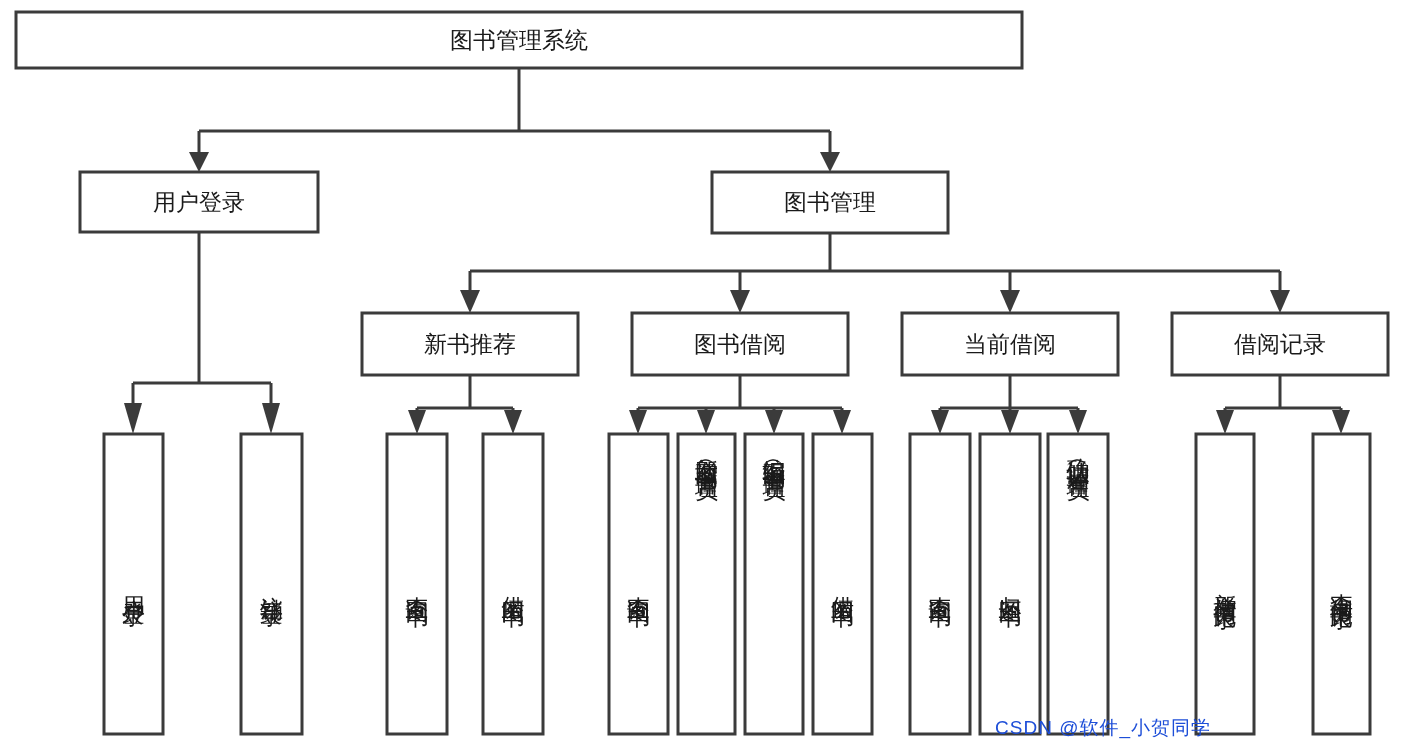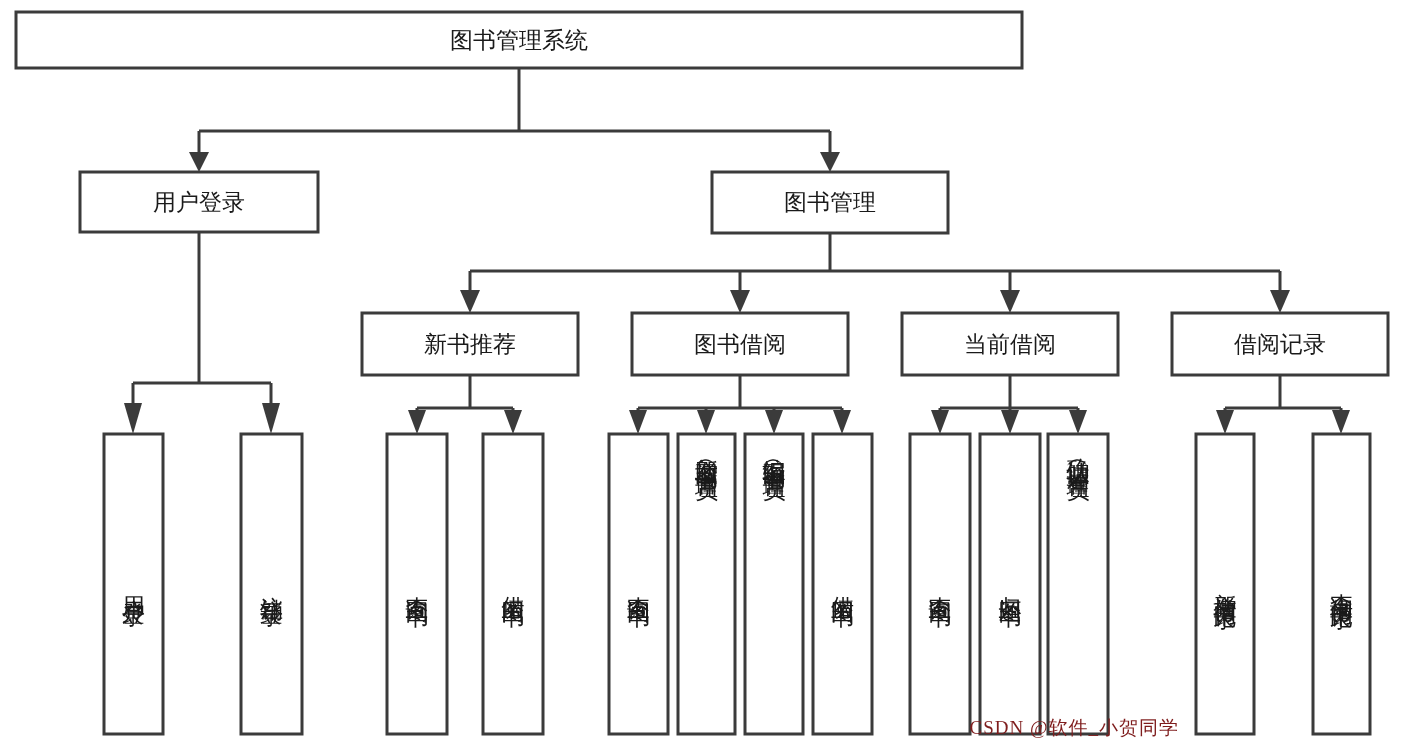--- a/index.html
+++ b/index.html
@@ -10,20 +10,21 @@
   body {
     width: 1405px;
     height: 747px;
     font-family: "DejaVu Sans", "Liberation Sans", sans-serif;
     overflow: hidden;
   }
   #diagram-root {
     position: relative;
     width: 1195px;
     height: 747px;
+    padding-left: 32px;
   }
   svg#tree {
     position: absolute;
     top: 0;
     left: 0;
     width: 1405px;
     height: 747px;
   }
   .node-box {
     fill: #ffffff;
@@ -61,23 +62,23 @@
     text-orientation: upright;
     letter-spacing: 3px;
     line-height: 1;
     white-space: nowrap;
     text-align: center;
   }
   .watermark {
     position: absolute;
     right: 16px;
     bottom: 6px;
-    font-family: Liberation Serif, serif;
+    font-family: Liberation Sans, sans-serif;
     font-size: 19px;
-    color: #7f1d1d;
+    color: #1d4ed8;
     white-space: nowrap;
     letter-spacing: 1px;
   }
 </style>
 </head>
 <body>
 
 <div id="diagram-root">
 
   <svg id="tree" viewBox="0 0 1405 747">

